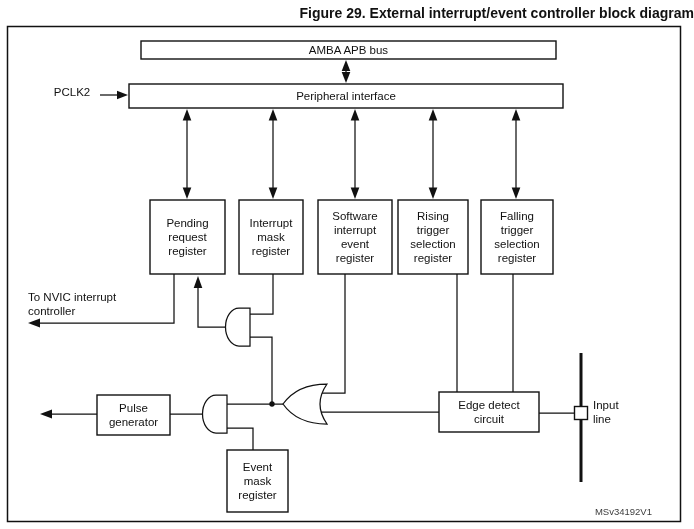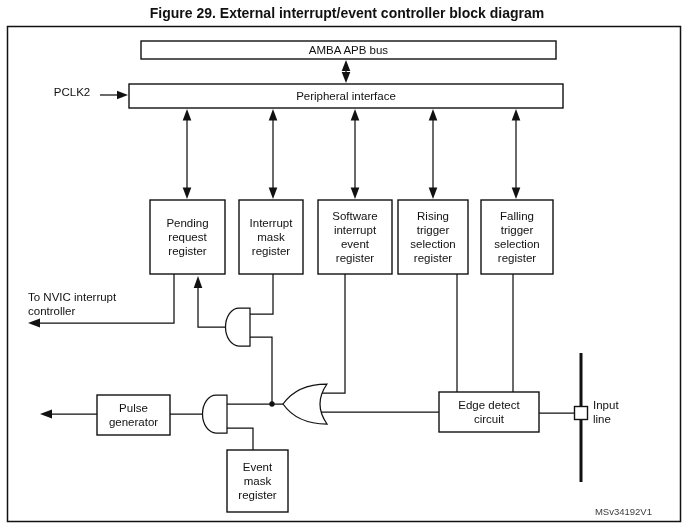--- a/index.html
+++ b/index.html
@@ -1,21 +1,21 @@
 <!DOCTYPE html>
 <html><head>
 <meta charset="utf-8">
 <style>
   html,body{margin:0;padding:0;background:#ffffff;}
   .page{
     position:relative;width:694px;height:529px;background:#ffffff;
     font-family:"Liberation Sans",sans-serif;overflow:hidden;
   }
   .fig-title{
-    position:absolute;top:5px;left:0;width:100%;text-align:center;
+    position:absolute;top:5px;left:0;width:100%;text-align:right;
     font-size:14px;font-weight:bold;color:#111;letter-spacing:0px;
   }
   svg.diagram{position:absolute;top:0;left:0;}
   svg text{
     font-family:"Liberation Sans",sans-serif;font-size:11.5px;fill:#111;
   }
   .mid{text-anchor:middle;}
   .enda{text-anchor:end;}
   .ctr{dominant-baseline:central;}
   .box{fill:#ffffff;stroke:#111;stroke-width:1.4;}

